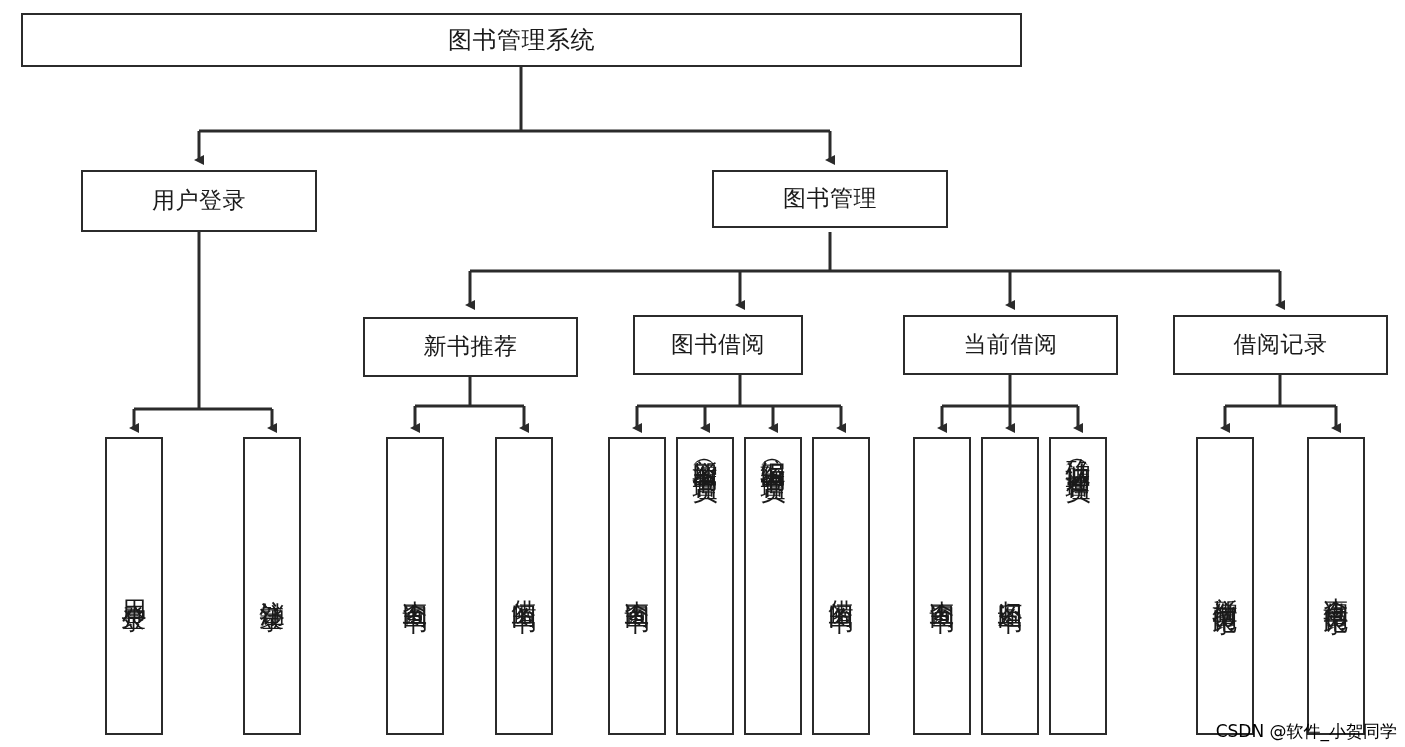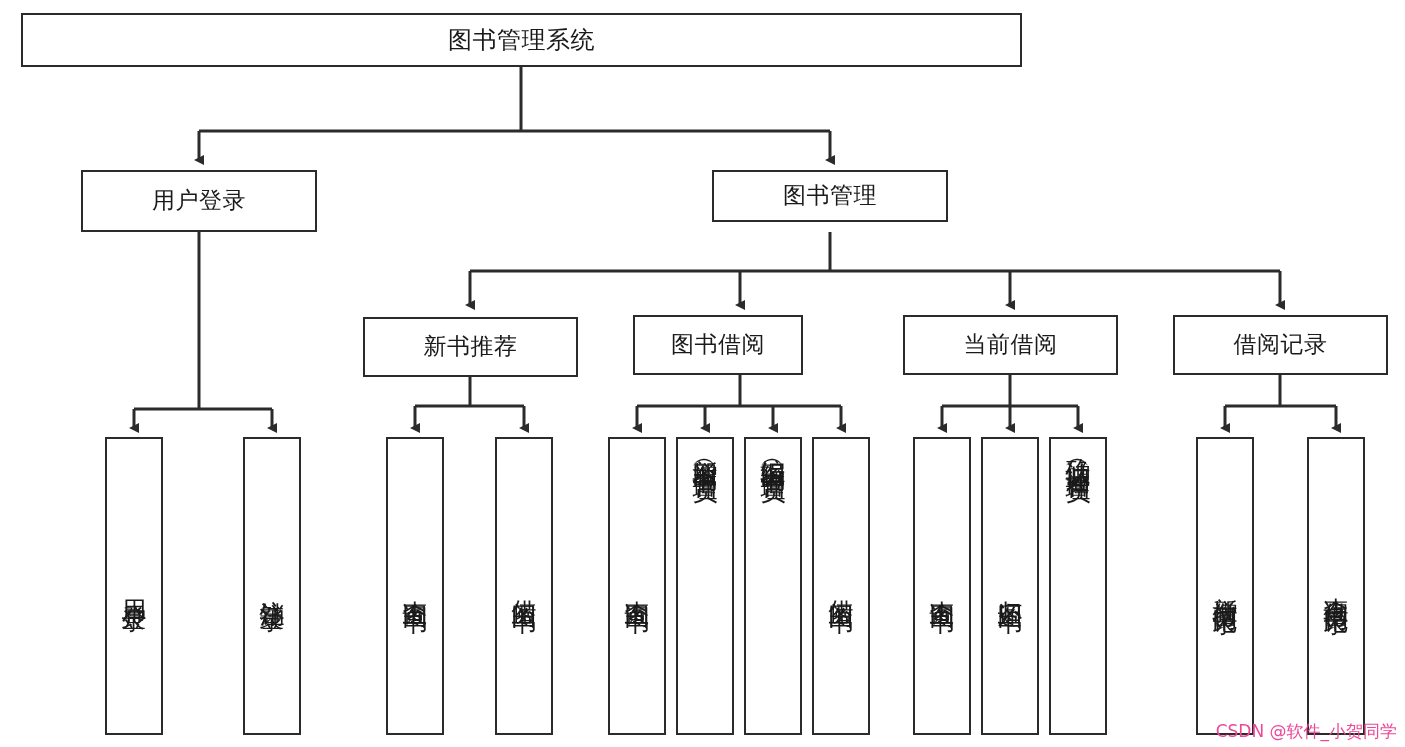--- a/index.html
+++ b/index.html
@@ -65,21 +65,21 @@
     align-items: center;
   }
   .v-node.align-top {
     align-items: flex-start;
   }
   .watermark {
     position: absolute;
     right: 8px;
     bottom: 4px;
     font-size: 17px;
-    color: #ec4899;
+    color: #000000;
     white-space: nowrap;
     font-family: "DejaVu Sans", "Liberation Sans", sans-serif;
     margin-top: 45px;
   }
 </style>
 </head>
 <body>
 
 <div id="canvas">
 
@@ -134,21 +134,21 @@
   </svg>
 
   <div class="node h-node root" style="left:21px; top:13px; width:1001px; height:54px;">
     <span class="label">图书管理系统</span>
   </div>
 
   <div class="node h-node" style="left:81px; top:170px; width:236px; height:62px;">
     <span class="label">用户登录</span>
   </div>
 
-  <div class="node h-node" style="left:712px; top:170px; width:236px; height:52px;">
+  <div class="node h-node" style="left:712px; top:170px; width:236px; height:58px;">
     <span class="label">图书管理</span>
   </div>
 
   <div class="node h-node" style="left:363px; top:317px; width:215px; height:60px;">
     <span class="label">新书推荐</span>
   </div>
 
   <div class="node h-node" style="left:633px; top:315px; width:170px; height:60px;">
     <span class="label">图书借阅</span>
   </div>

